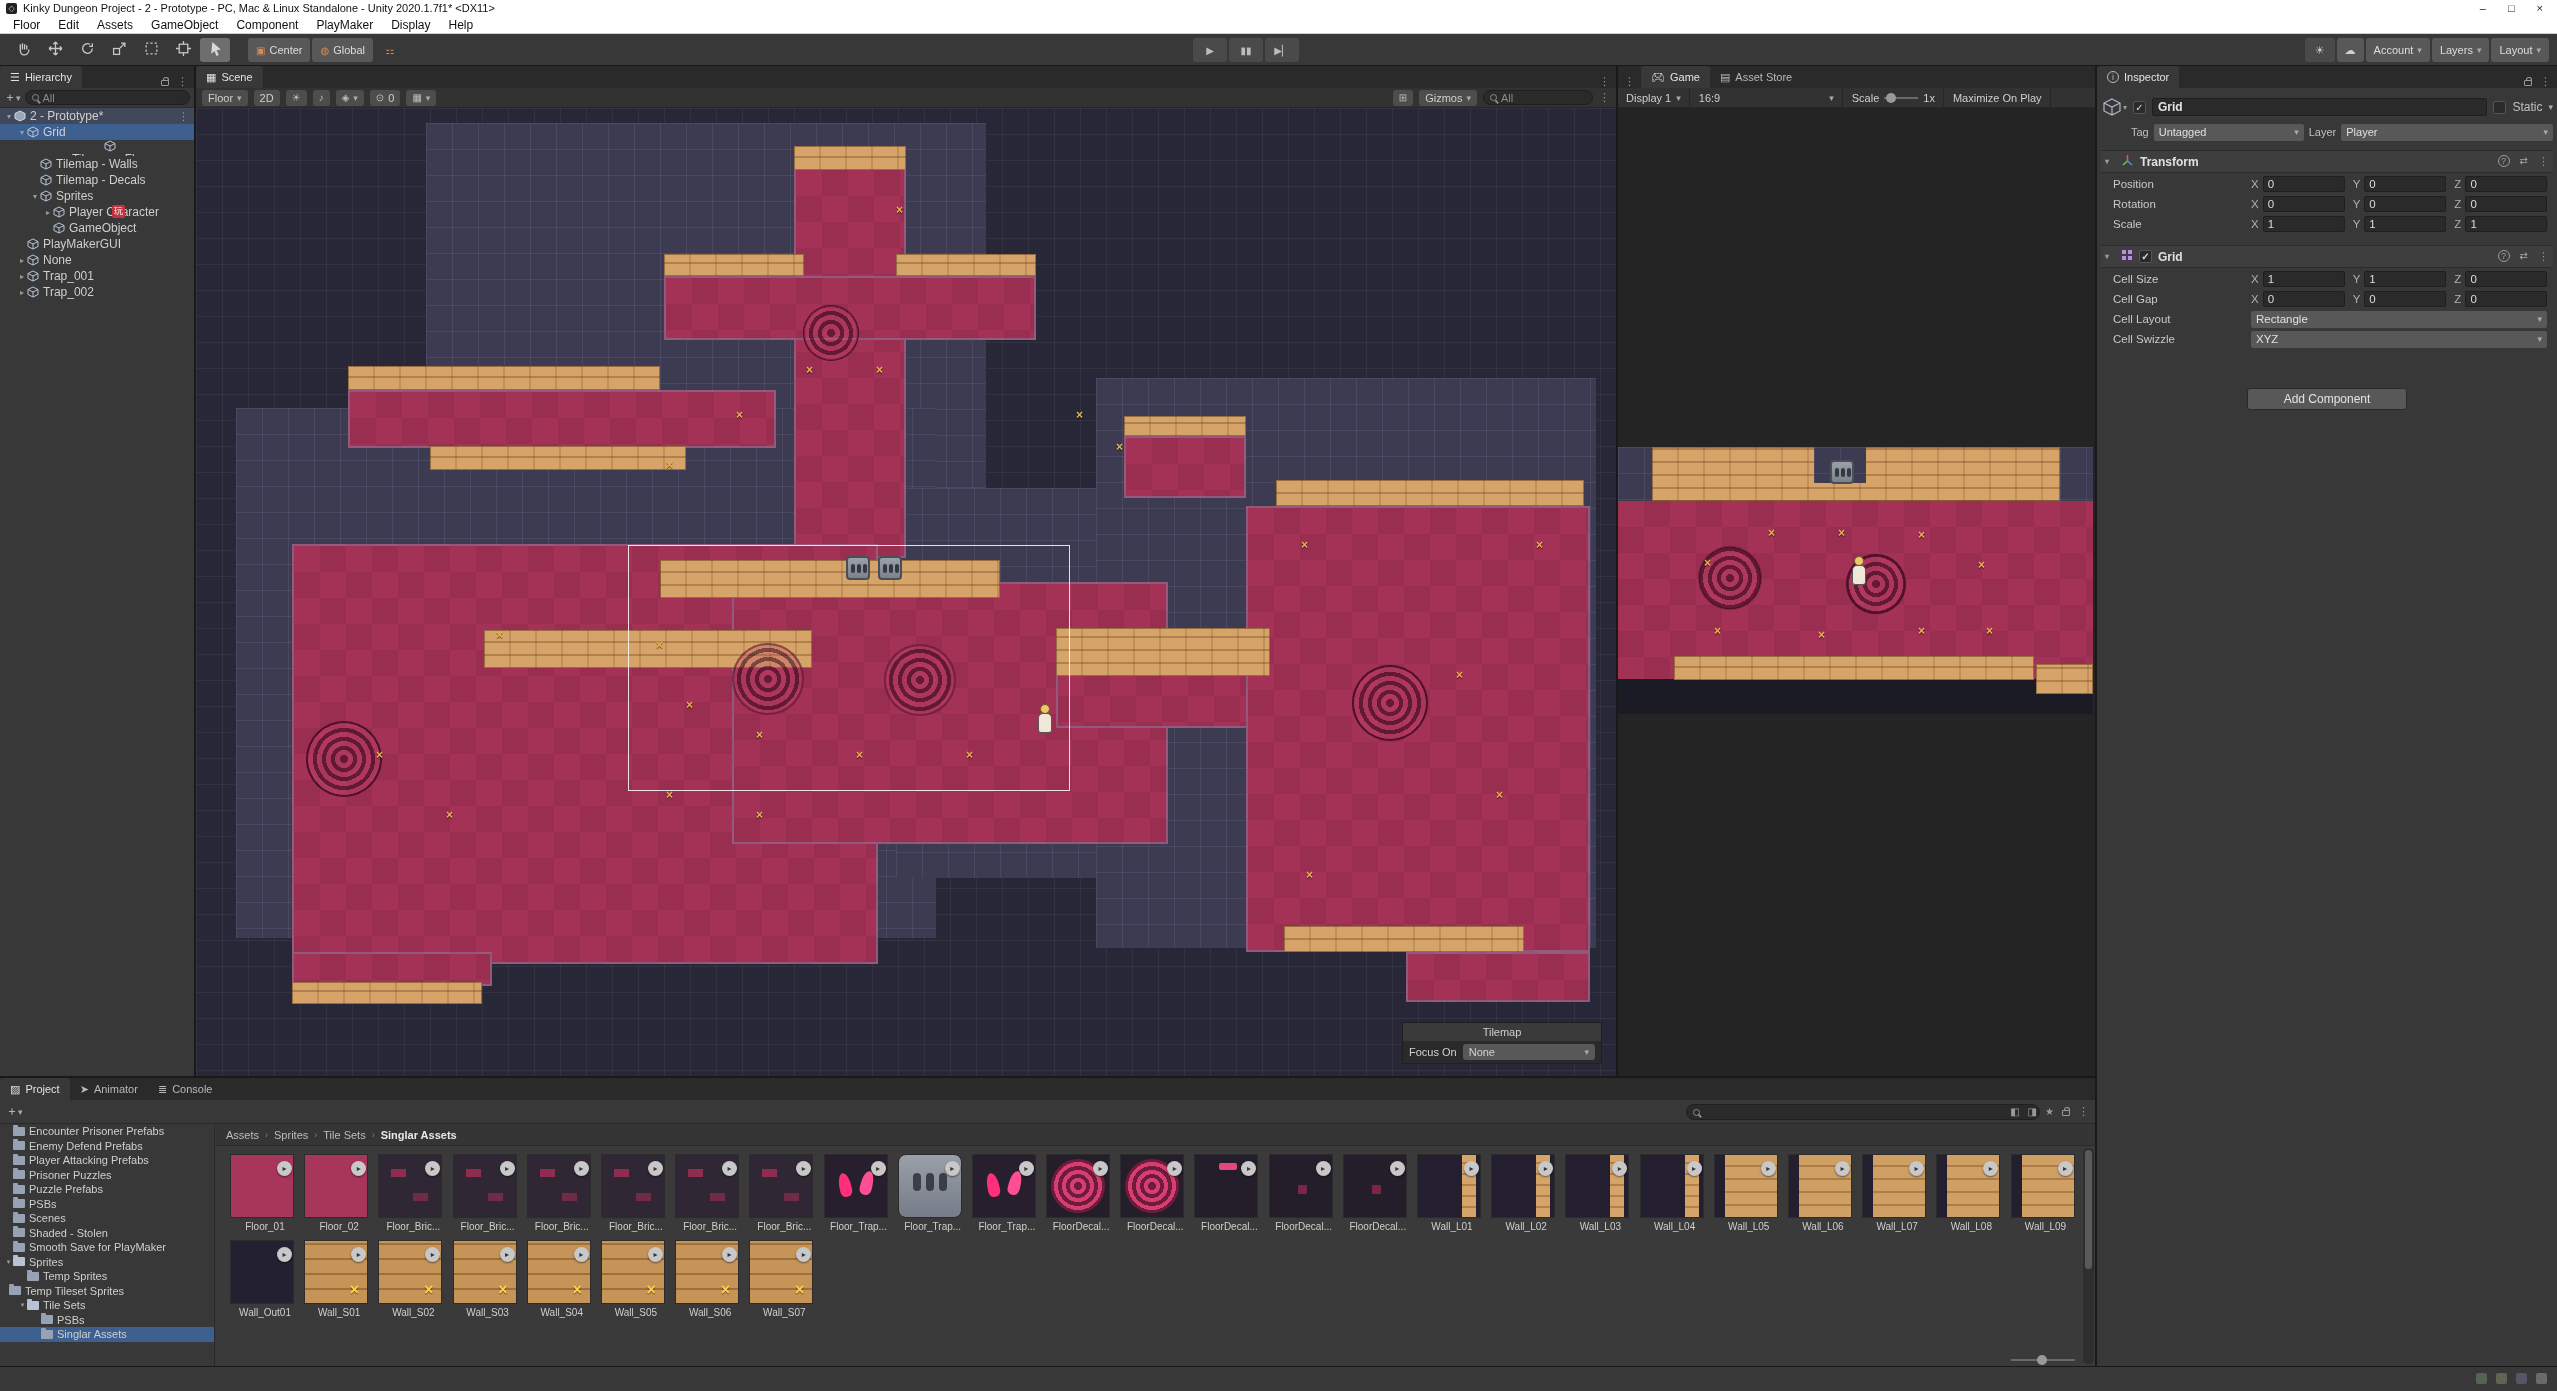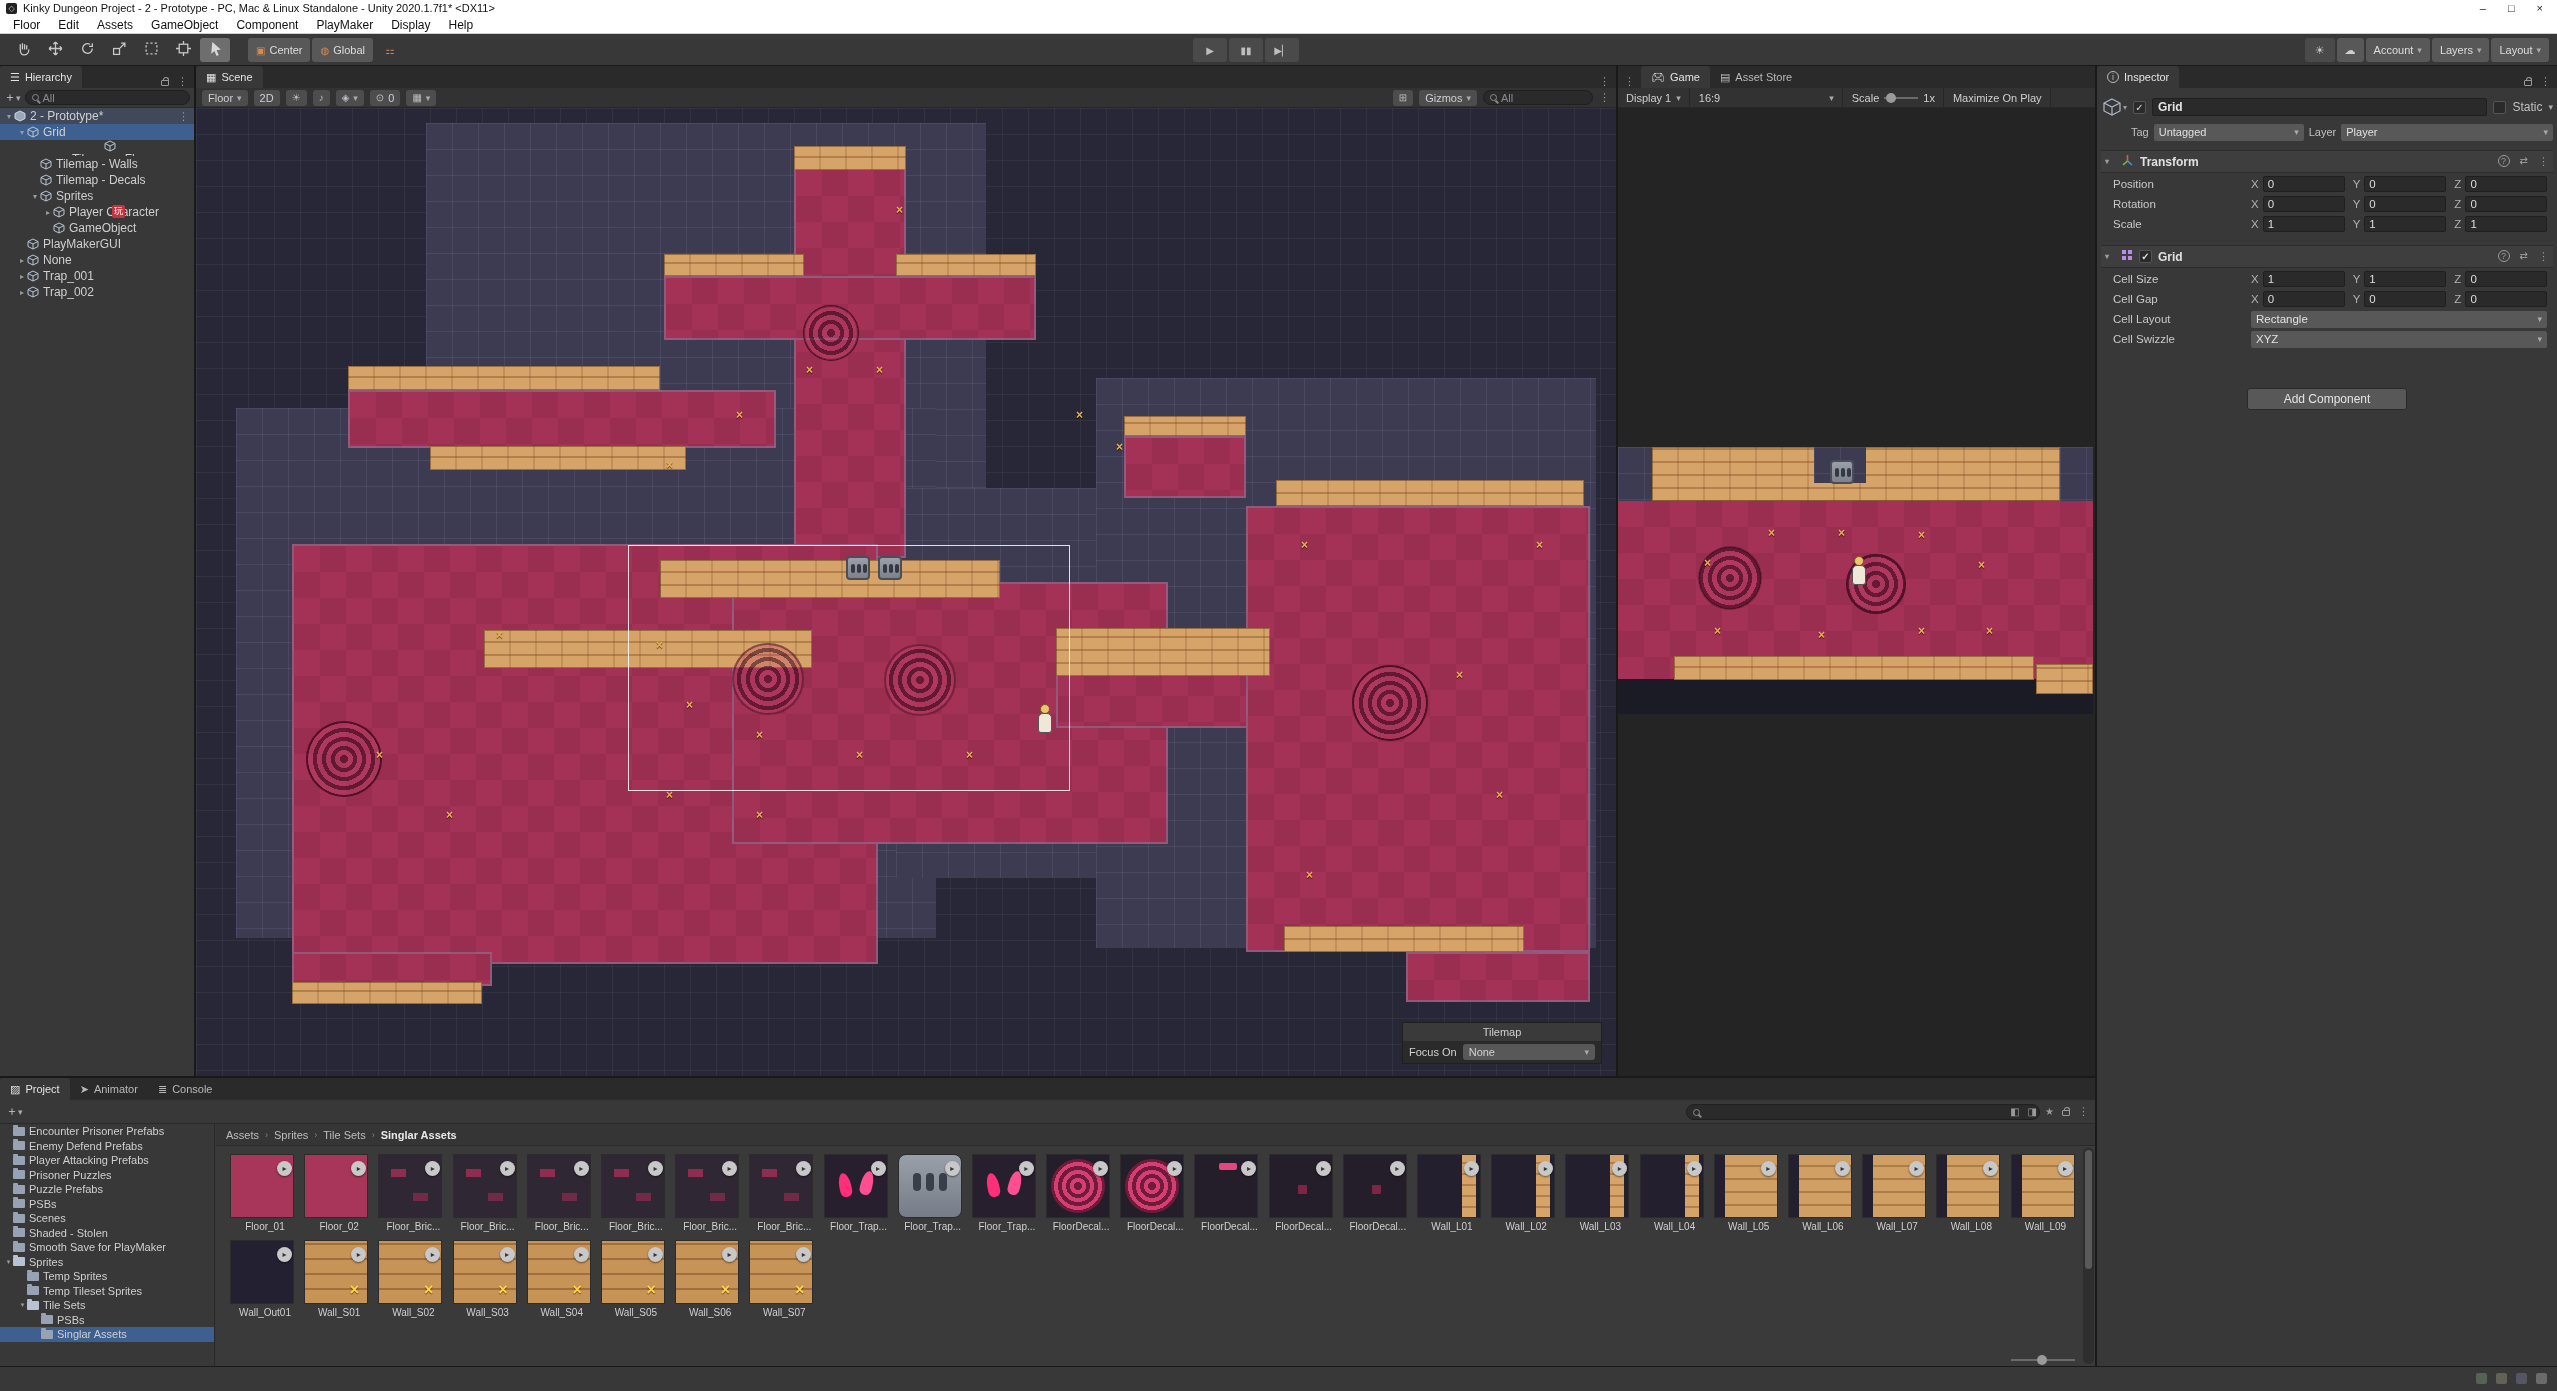--- a/index.html
+++ b/index.html
@@ -804,21 +804,21 @@
         <div class="trow" style="padding-left: 4px;">
           <span class="arr">▾</span>
           <span class="foldico open"></span>
           <span>Sprites</span>
         </div>
         <div class="trow" style="padding-left: 18px;">
           <span class="arr"></span>
           <span class="foldico"></span>
           <span>Temp Sprites</span>
         </div>
-        <div class="trow" style="padding-left: 18px;">
+        <div class="trow" style="">
           <span class="arr"></span>
           <span class="foldico"></span>
           <span>Temp Tileset Sprites</span>
         </div>
         <div class="trow" style="padding-left: 18px;">
           <span class="arr">▾</span>
           <span class="foldico open"></span>
           <span>Tile Sets</span>
         </div>
         <div class="trow" style="padding-left: 32px;">

